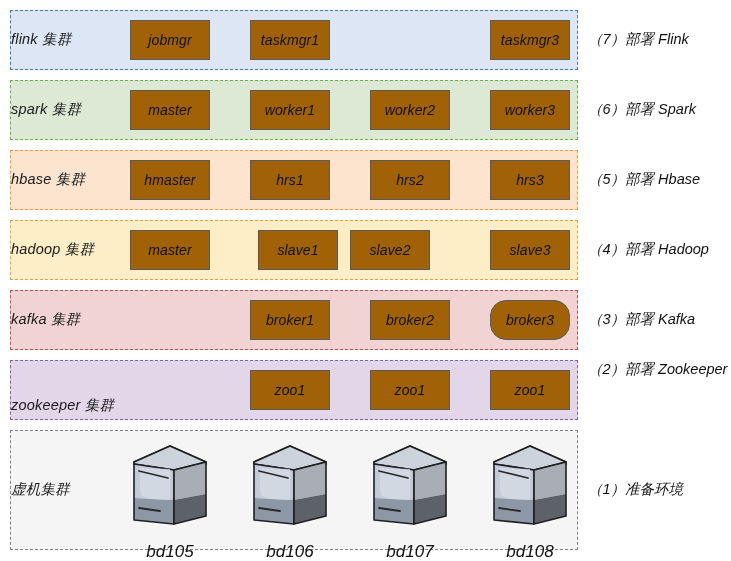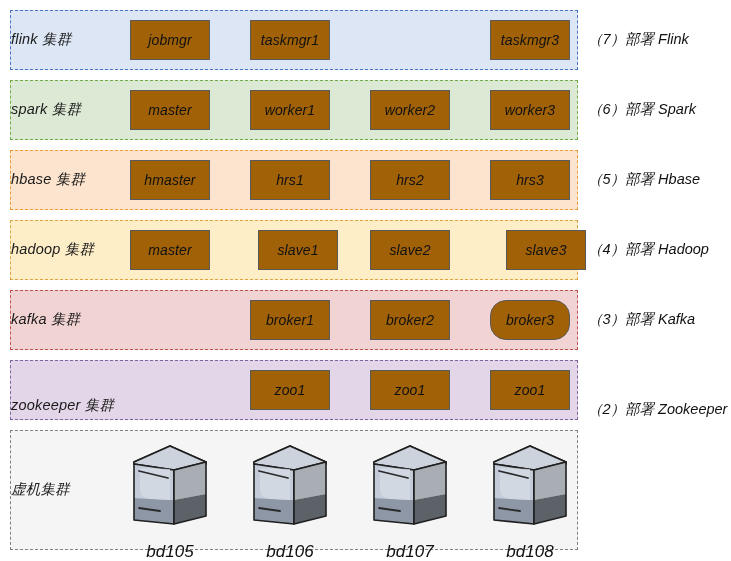--- a/index.html
+++ b/index.html
@@ -97,35 +97,35 @@
     <div class="row-label" style="top: 170px;">hbase 集群</div>
     <div class="node-box" style="left: 130px; top: 160px;">hmaster</div>
     <div class="node-box" style="left: 250px; top: 160px;">hrs1</div>
     <div class="node-box" style="left: 370px; top: 160px;">hrs2</div>
     <div class="node-box" style="left: 490px; top: 160px;">hrs3</div>
     <div class="step-label" style="top: 170px;">（5）部署 Hbase</div>
     <div class="row" style="top: 220px; height: 60px; background: rgb(253, 238, 200); border-color: rgb(217, 164, 65);"></div>
     <div class="row-label" style="top: 240px;">hadoop 集群</div>
     <div class="node-box" style="left: 130px; top: 230px;">master</div>
     <div class="node-box" style="left: 250px; top: 230px; margin-left: 8px;">slave1</div>
-    <div class="node-box" style="left: 370px; top: 230px;">slave2</div>
-    <div class="node-box" style="left: 490px; top: 230px; margin-left: 16px;">slave3</div>
+    <div class="node-box" style="left: 350px; top: 230px;">slave2</div>
+    <div class="node-box" style="left: 490px; top: 230px;">slave3</div>
     <div class="step-label" style="top: 240px;">（4）部署 Hadoop</div>
     <div class="row" style="top: 290px; height: 60px; background: rgb(242, 211, 211); border-color: rgb(192, 80, 77);"></div>
     <div class="row-label" style="top: 310px;">kafka 集群</div>
     <div class="node-box" style="left: 250px; top: 300px;">broker1</div>
     <div class="node-box" style="left: 370px; top: 300px;">broker2</div>
     <div class="node-box" style="left: 490px; top: 300px; border-radius: 16px;">broker3</div>
     <div class="step-label" style="top: 310px;">（3）部署 Kafka</div>
     <div class="row" style="top: 360px; height: 60px; background: rgb(227, 214, 232); border-color: rgb(128, 100, 162);"></div>
     <div class="row-label" style="top: 380px; margin-top: 16px;">zookeeper 集群</div>
     <div class="node-box" style="left: 250px; top: 370px;">zoo1</div>
     <div class="node-box" style="left: 370px; top: 370px;">zoo1</div>
     <div class="node-box" style="left: 490px; top: 370px;">zoo1</div>
-    <div class="step-label" style="top: 400px;">（2）部署 Zookeeper</div>
+    <div class="step-label" style="top: 360px;">（2）部署 Zookeeper</div>
     <div class="row" style="top: 430px; height: 120px; background: rgb(245, 245, 245); border-color: rgb(128, 128, 128);"></div>
     <div class="row-label" style="top: 480px;">虚机集群</div>
     <div class="server" style="left: 130px; top: 442px;">
   <svg width="80" height="88" viewBox="0 0 80 88">
 
     <path d="M4 20 L40 4 L76 20 L76 22 L40 12 L4 22 Z" fill="#ccd3dd" stroke="#1f1f1f" stroke-width="1.6" stroke-linejoin="round"></path>
 
     <path d="M4 20 L40 4 L76 20 L44 28 L4 22 Z" fill="#ccd3dd" stroke="#1f1f1f" stroke-width="1.6" stroke-linejoin="round"></path>
 
     <path d="M4 22 L44 28 L44 58 L4 56 Z" fill="#c3cbd8" stroke="none"></path>
@@ -218,13 +218,14 @@
 
     <path d="M44 28 L76 20 L76 74 L44 82 Z" fill="none" stroke="#1f1f1f" stroke-width="1.6" stroke-linejoin="round"></path>
 
     <path d="M10 26 L10 48 Q10 56 20 57 L40 58 L40 27 Z" fill="#d6dce6" opacity="0.75"></path>
 
     <line x1="9" y1="29" x2="38" y2="36" stroke="#2a2a2a" stroke-width="1.8" stroke-linecap="round"></line>
     <line x1="9" y1="66" x2="30" y2="69" stroke="#2a2a2a" stroke-width="1.8" stroke-linecap="round"></line>
   </svg>
       <div class="server-name">bd108</div>
     </div>
+    <div class="step-label" style="top: 480px;">（1）准备环境</div>
   </div>
 
 </body></html>

